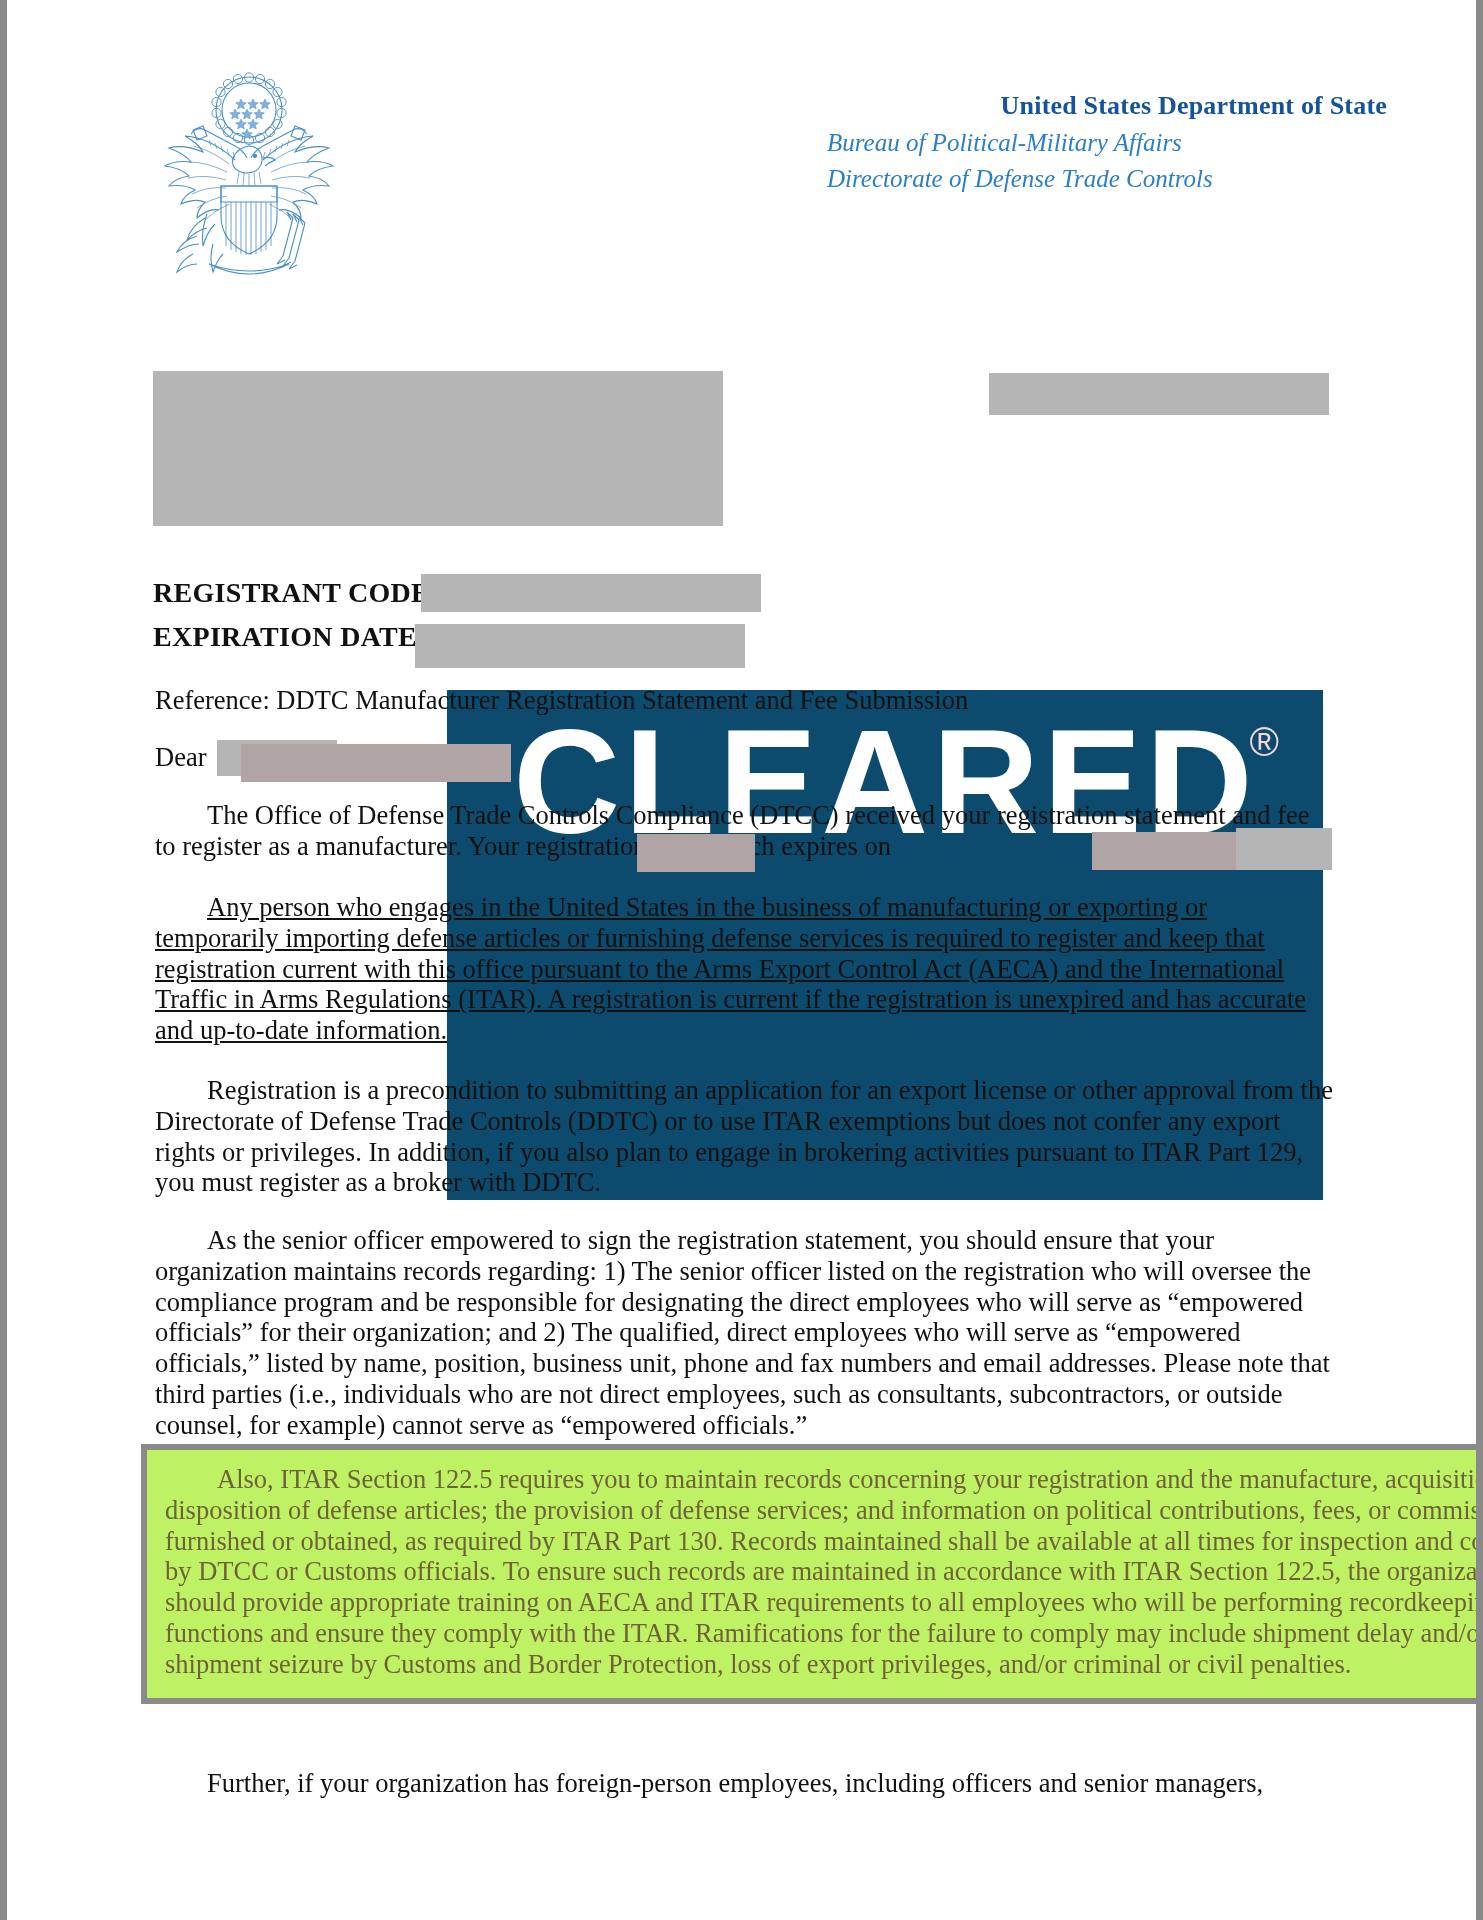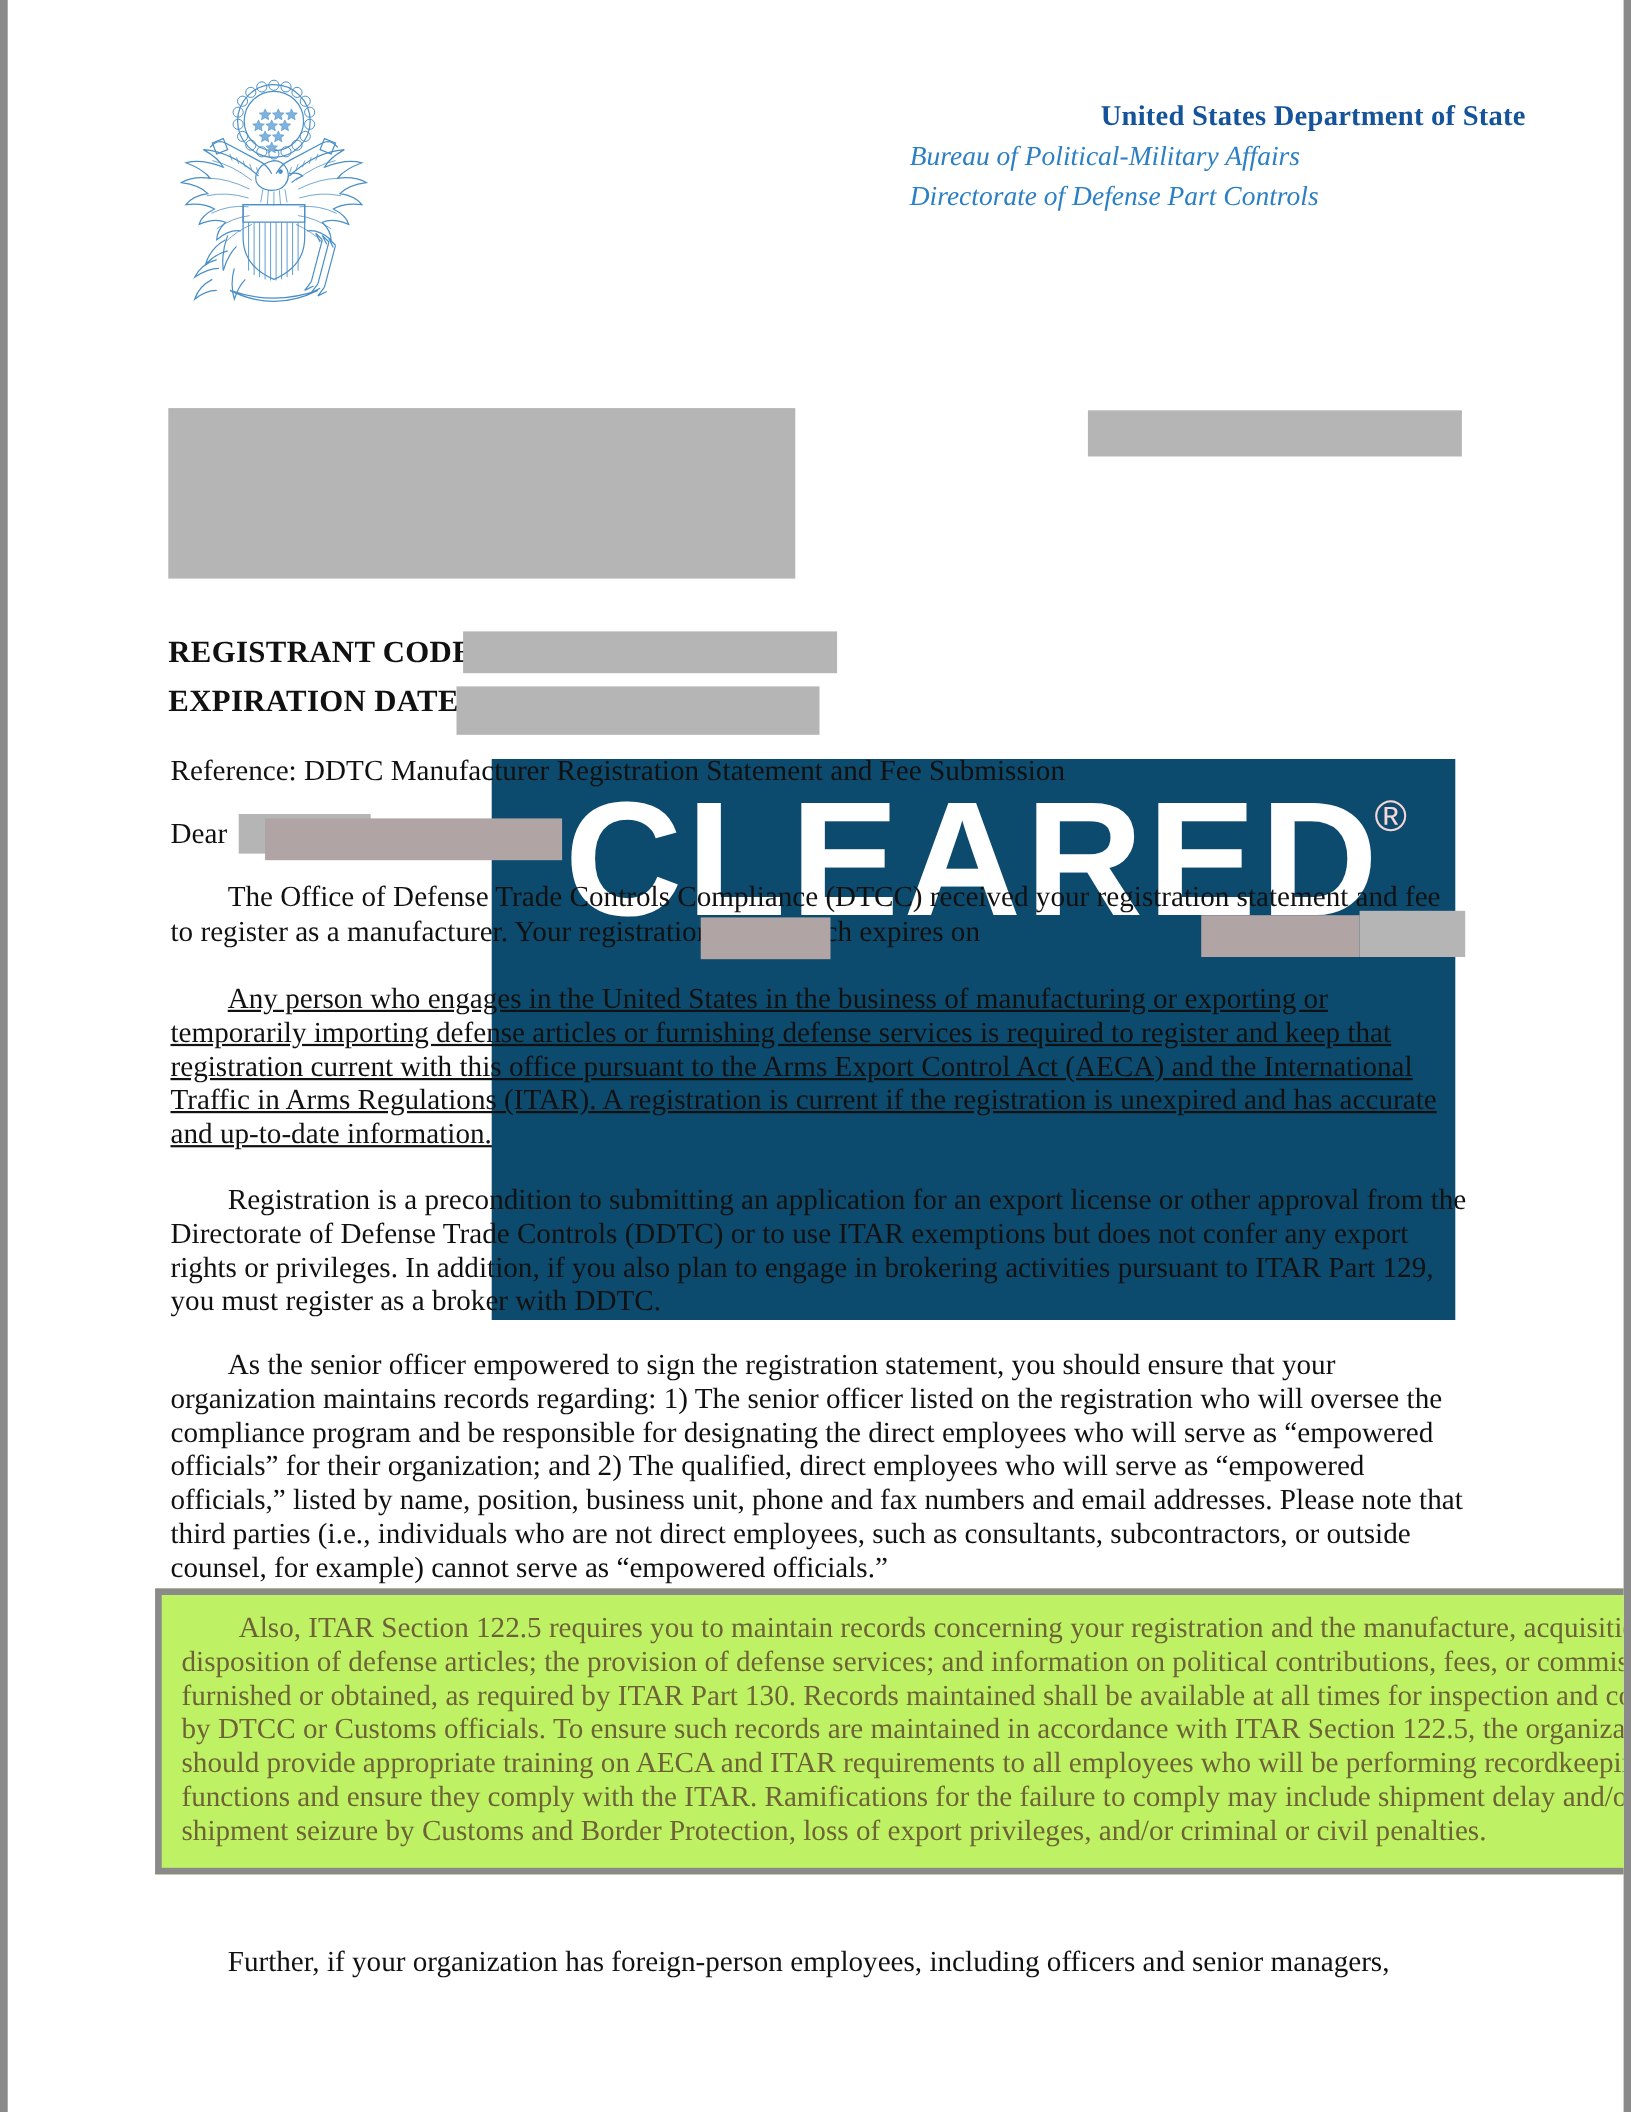--- a/index.html
+++ b/index.html
@@ -333,21 +333,21 @@
           <path d="M134 188 l-6 8 8 -4 M140 190 l-6 8 8 -4 M146 193 l-6 8 8 -4"></path>
 
           <path d="M60 196 q40 14 80 0 q-40 20 -80 0z"></path>
         </g>
       </svg>
     </div>
 
     <div id="agency-block">
       <div id="agency-title">United States Department of State</div>
       <div class="agency-sub">Bureau of Political-Military Affairs</div>
-      <div class="agency-sub">Directorate of Defense Part Controls</div>
+      <div class="agency-sub">Directorate of Defense Trade Controls</div>
     </div>
   </div>
 
   <div id="body-area">
 
     <div id="redact-address"></div>
     <div id="redact-date"></div>
 
     <div class="block" id="code-lines">
       <div class="code-row">

